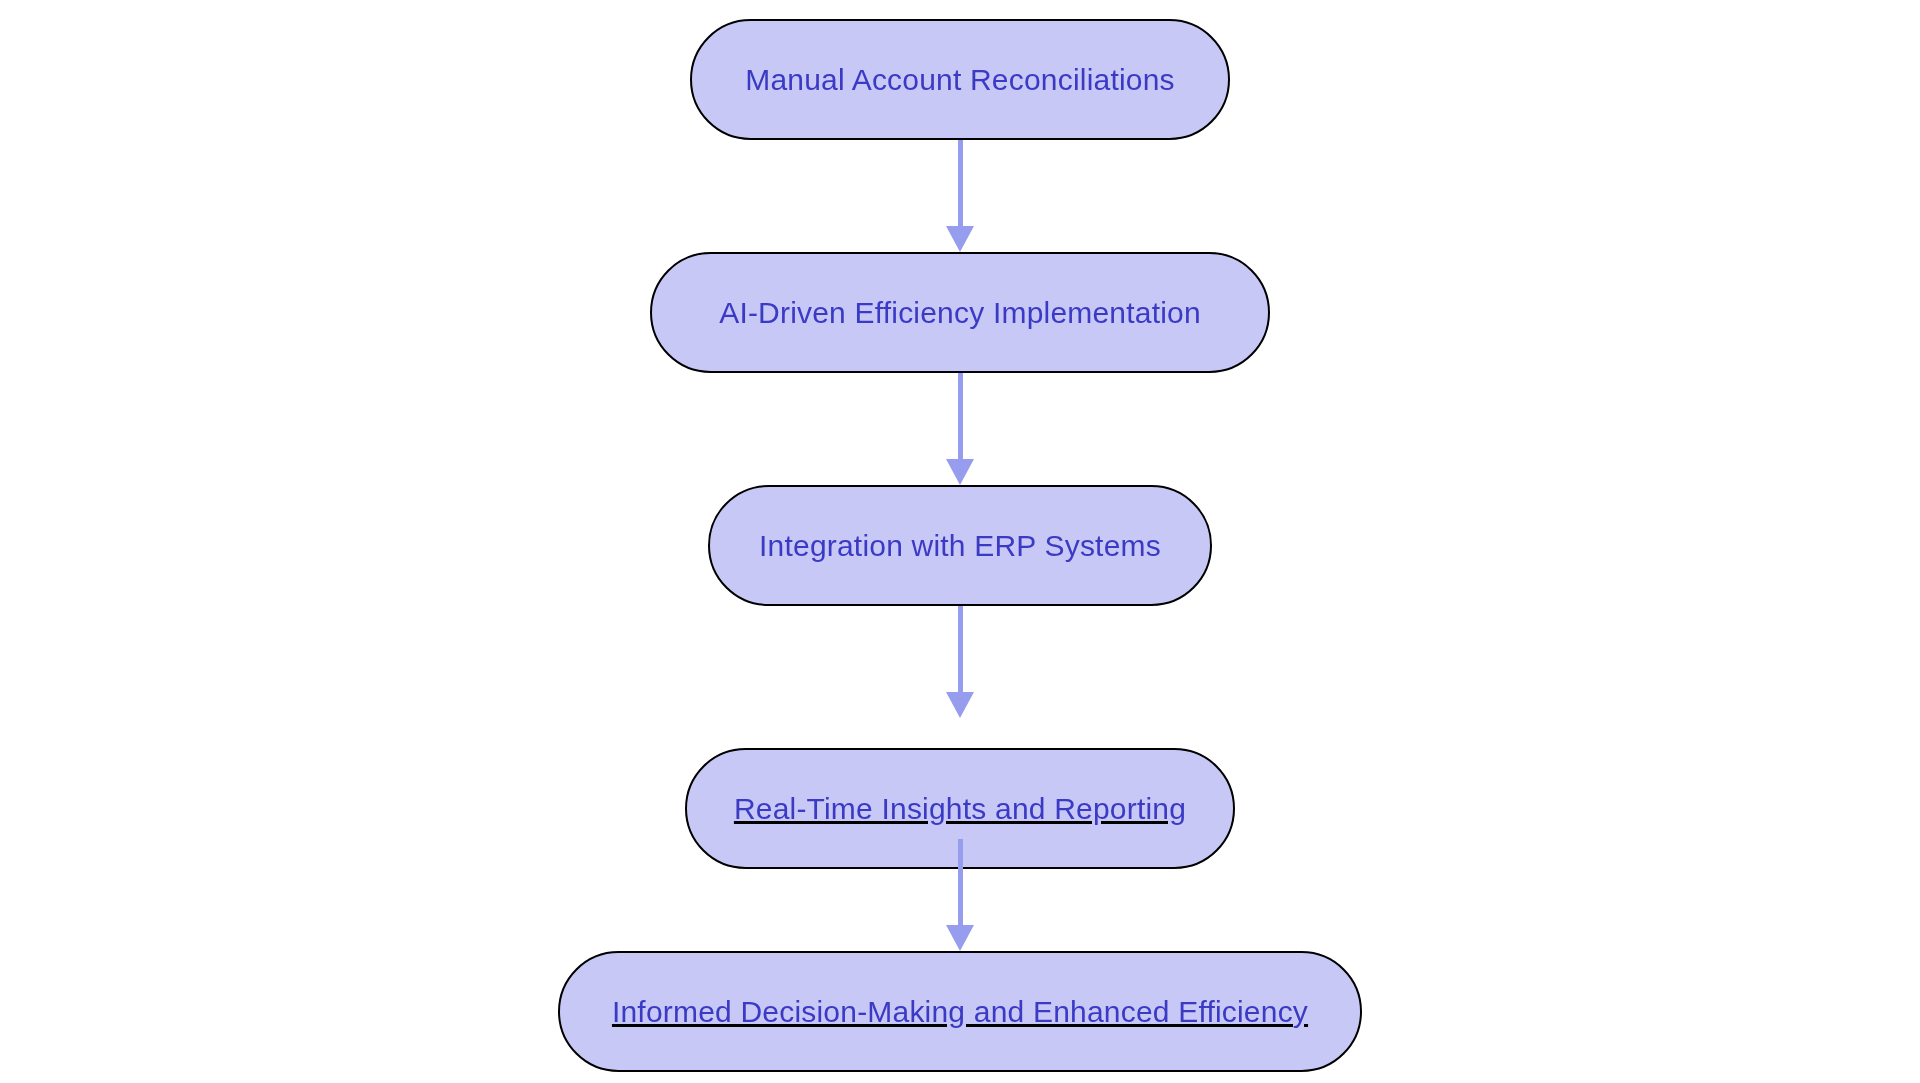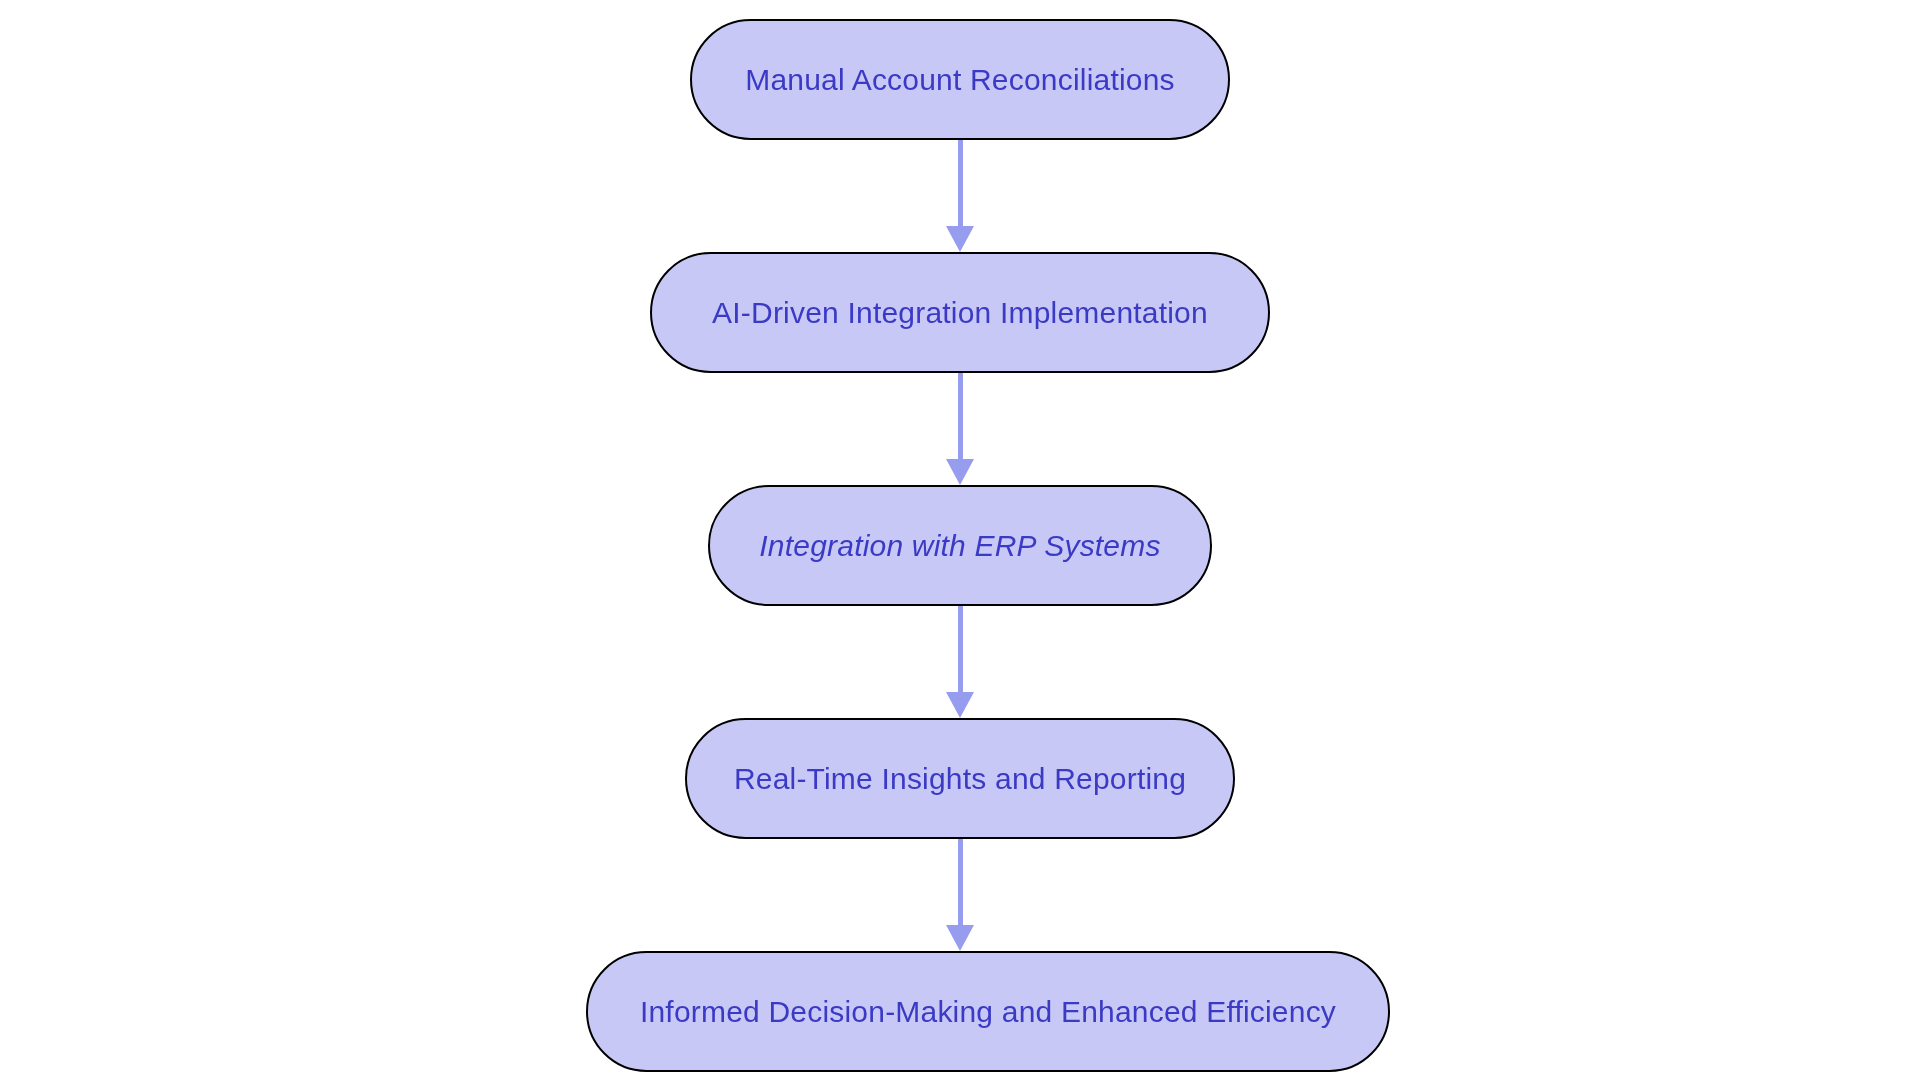--- a/index.html
+++ b/index.html
@@ -66,43 +66,43 @@
   <div class="flow-node" style="left:690px; top:19px; width:540px;">
     <span class="node-label">Manual Account Reconciliations</span>
   </div>
 
   <div class="flow-arrow" style="top:140px;">
     <div class="shaft"></div>
     <div class="head"></div>
   </div>
 
   <div class="flow-node" style="left:650px; top:252px; width:620px;">
-    <span class="node-label">AI-Driven Integration Implementation</span>
+    <span class="node-label">AI-Driven Efficiency Implementation</span>
   </div>
 
   <div class="flow-arrow" style="top:373px;">
     <div class="shaft"></div>
     <div class="head"></div>
   </div>
 
-  <div class="flow-node" style="left:708px; top:485px; width:504px;font-style:italic;">
+  <div class="flow-node" style="left:708px; top:485px; width:504px;">
     <span class="node-label">Integration with ERP Systems</span>
   </div>
 
   <div class="flow-arrow" style="top:606px;">
     <div class="shaft"></div>
     <div class="head"></div>
   </div>
 
-  <div class="flow-node" style="left:685px; top:718px; width:550px;">
+  <div class="flow-node" style="left:685px; top:748px; width:550px;text-decoration:underline;">
     <span class="node-label">Real-Time Insights and Reporting</span>
   </div>
 
   <div class="flow-arrow" style="top:839px;">
     <div class="shaft"></div>
     <div class="head"></div>
   </div>
 
-  <div class="flow-node" style="left:586px; top:951px; width:804px;">
+  <div class="flow-node" style="left:558px; top:951px; width:804px;text-decoration:underline;">
     <span class="node-label">Informed Decision-Making and Enhanced Efficiency</span>
   </div>
 
 </div>
 
 </body></html>

